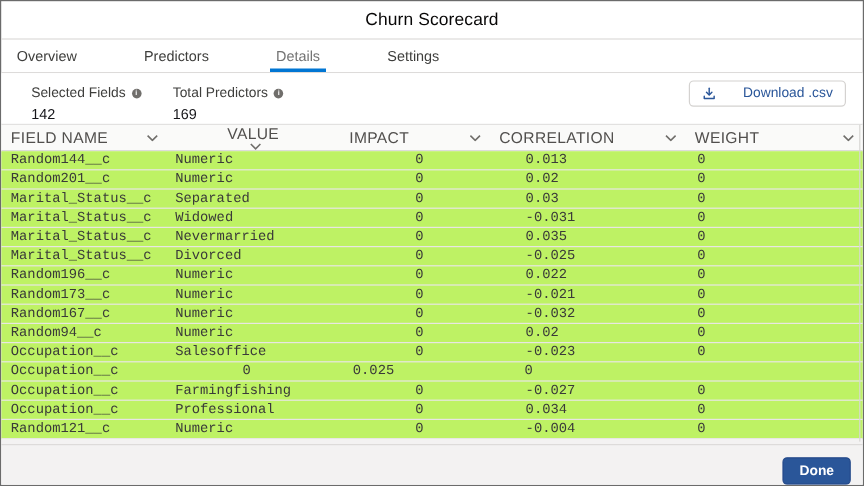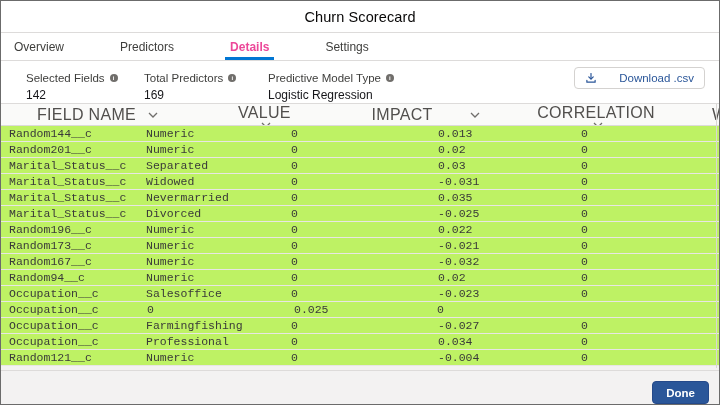--- a/index.html
+++ b/index.html
@@ -32,21 +32,21 @@
     padding-left:8px;
     gap:32px;
   }
   .tab {
     font-size:12px; color:#3e3e3c;
     display:flex; align-items:center;
     padding:0 5px; margin-right:14px;
     cursor:pointer;
   }
   .tab.active {
-    color:#ec4899; font-weight:700;
+    color:#737373; font-weight:400;
     box-shadow: inset 0 -3px 0 0 #0176d3;
   }
 
   
   .summary {
     height:42px;
     display:flex;
     padding:6px 0 0 25px;
     position:relative;
     background:#fff;
@@ -81,30 +81,30 @@
   
   .thead {
     height:23px;
     background:#fafaf9;
     border-top:1px solid #dddbda;
     border-bottom:1px solid #dddbda;
     display:flex;
   }
   .hcell {
     display:flex; align-items:center; justify-content:space-between;
-    font-size:16px; color:#514f4d; letter-spacing:0.3px;
+    font-size:13px; color:#514f4d; letter-spacing:0.3px;
     padding-right:7px; cursor:pointer;
-    white-space:nowrap; overflow:hidden;margin-left:28px;
+    white-space:nowrap; overflow:hidden;
   }
   .hcell .chev { flex:none; margin-left:4px; }
 
   .col0 { width:138px; padding-left:8px; }
   .col1 { width:144px; padding-left:7px;flex-direction:column; }
-  .col2 { width:125px; padding-left:8px; }
-  .col3 { width:163px; padding-left:8px;flex-direction:column; }
+  .col2 { width:125px; padding-left:8px;text-align:center; }
+  .col3 { width:163px; padding-left:8px; }
   .col4 { flex:1;      padding-left:8px; }
 
   .tbody { height:240px; background:#bef264;font-family:Liberation Mono, monospace; }
   .trow {
     height:16px; display:flex;
     border-bottom:1px solid #e8e6e4;
   }
   .tcell {
     font-size:11.5px; color:#3a3a39; line-height:15px;
     white-space:nowrap; overflow:hidden;
@@ -156,27 +156,20 @@
         <span class="info-icon">i</span>
       </div>
       <div class="sum-value">142</div>
     </div>
     <div class="sum-item w2">
       <div class="sum-label">
         <span>Total Predictors</span>
         <span class="info-icon">i</span>
       </div>
       <div class="sum-value">169</div>
-    </div>
-    <div class="sum-item">
-      <div class="sum-label">
-        <span>Predictive Model Type</span>
-        <span class="info-icon">i</span>
-      </div>
-      <div class="sum-value">Logistic Regression</div>
     </div>
 
     <button class="download-btn">
       <svg width="12" height="12" viewBox="0 0 16 16" fill="none" stroke="#2a5699" stroke-width="1.6" stroke-linecap="round" stroke-linejoin="round">
         <path d="M8 2v7"></path>
           <path d="M5 6.5L8 9.5L11 6.5"></path>
           <path d="M2.5 11v2.5h11V11"></path>
       </svg>
       <span>Download .csv</span>
     </button>

